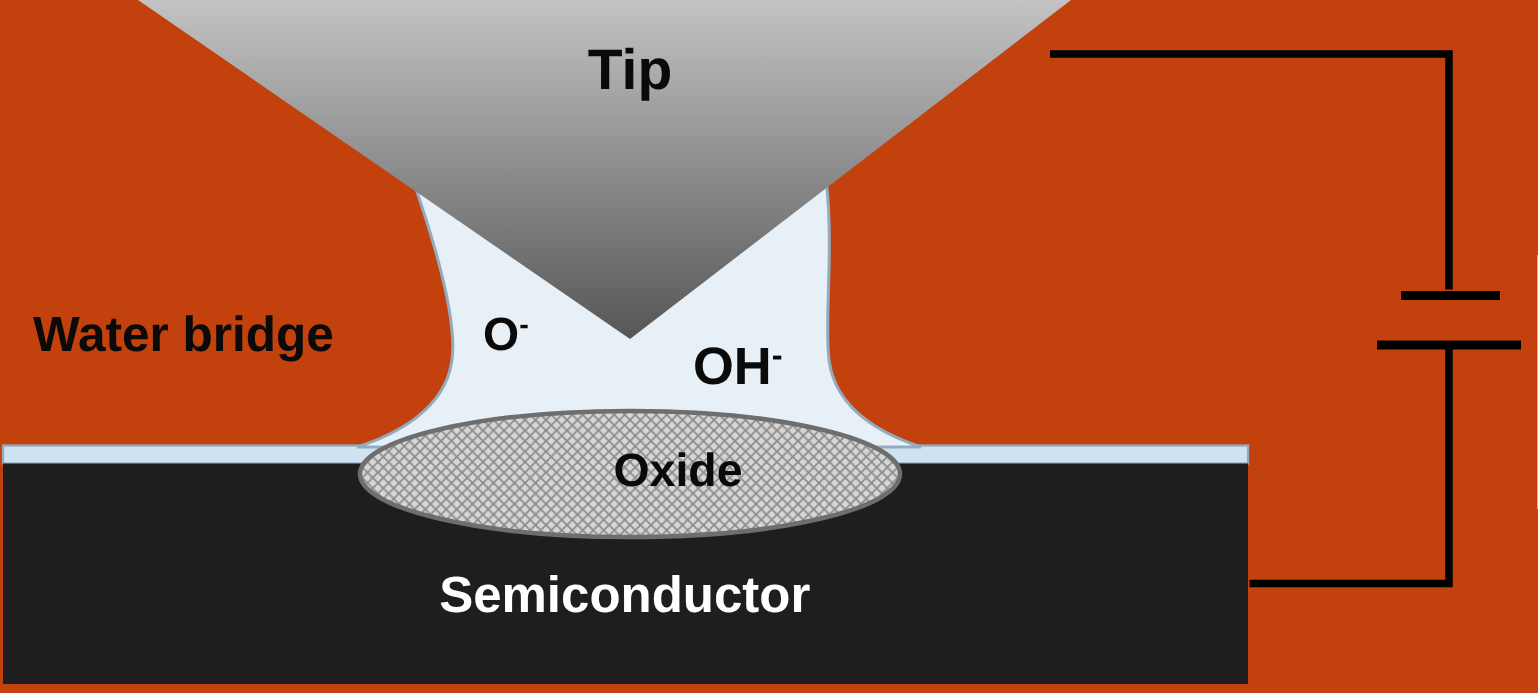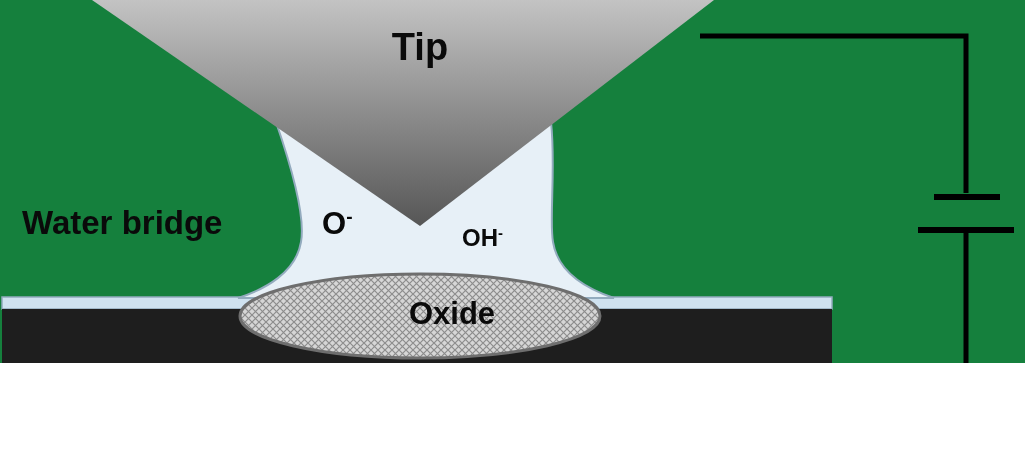--- a/index.html
+++ b/index.html
@@ -4,41 +4,41 @@
 <style>
   html, body {
     margin: 0;
     padding: 0;
     background: #ffffff;
     font-family: "Liberation Sans", "DejaVu Sans", sans-serif;
   }
   #figure {
     position: relative;
     width: 1025px;
-    height: 363px;
-    background: #15803d;
+    height: 462px;
+    background: #c2410c;
     overflow: hidden;
   }
   #figure svg {
     position: absolute;
     left: 0;
     top: 0;
   }
   .label {
     position: absolute;
     font-weight: bold;
     color: #0a0a0a;
     white-space: nowrap;
     line-height: 1;
     user-select: none;
   }
   .tip-label        { left: 330px; top: 28px;  width: 180px; text-align: center; font-size: 38px; }
   .water-bridge-label { left: 22px;  top: 206px; font-size: 33px; }
   .ion-o-label      { left: 322px; top: 207px; font-size: 31px; }
-  .ion-oh-label     { left: 462px; top: 226px; font-size: 24px; }
+  .ion-oh-label     { left: 462px; top: 226px; font-size: 35px; }
   .oxide-label      { left: 330px; top: 298px; width: 180px; text-align: center; font-size: 31px; padding-left: 32px; }
   .semiconductor-label { left: 0;  top: 380px; width: 833px; text-align: center; font-size: 34px; color: #ffffff; }
   .label sup {
     font-size: 0.62em;
     vertical-align: 0.55em;
     font-weight: bold;
   }
 </style>
 </head>
 <body>
@@ -88,14 +88,15 @@
   <div class="label ion-o-label">
     <span>O</span><sup>-</sup>
   </div>
 
   <div class="label ion-oh-label">
     <span>OH</span><sup>-</sup>
   </div>
 
   <div class="label oxide-label">Oxide</div>
 
+  <div class="label semiconductor-label">Semiconductor</div>
 
 </div>
 
 </body></html>

